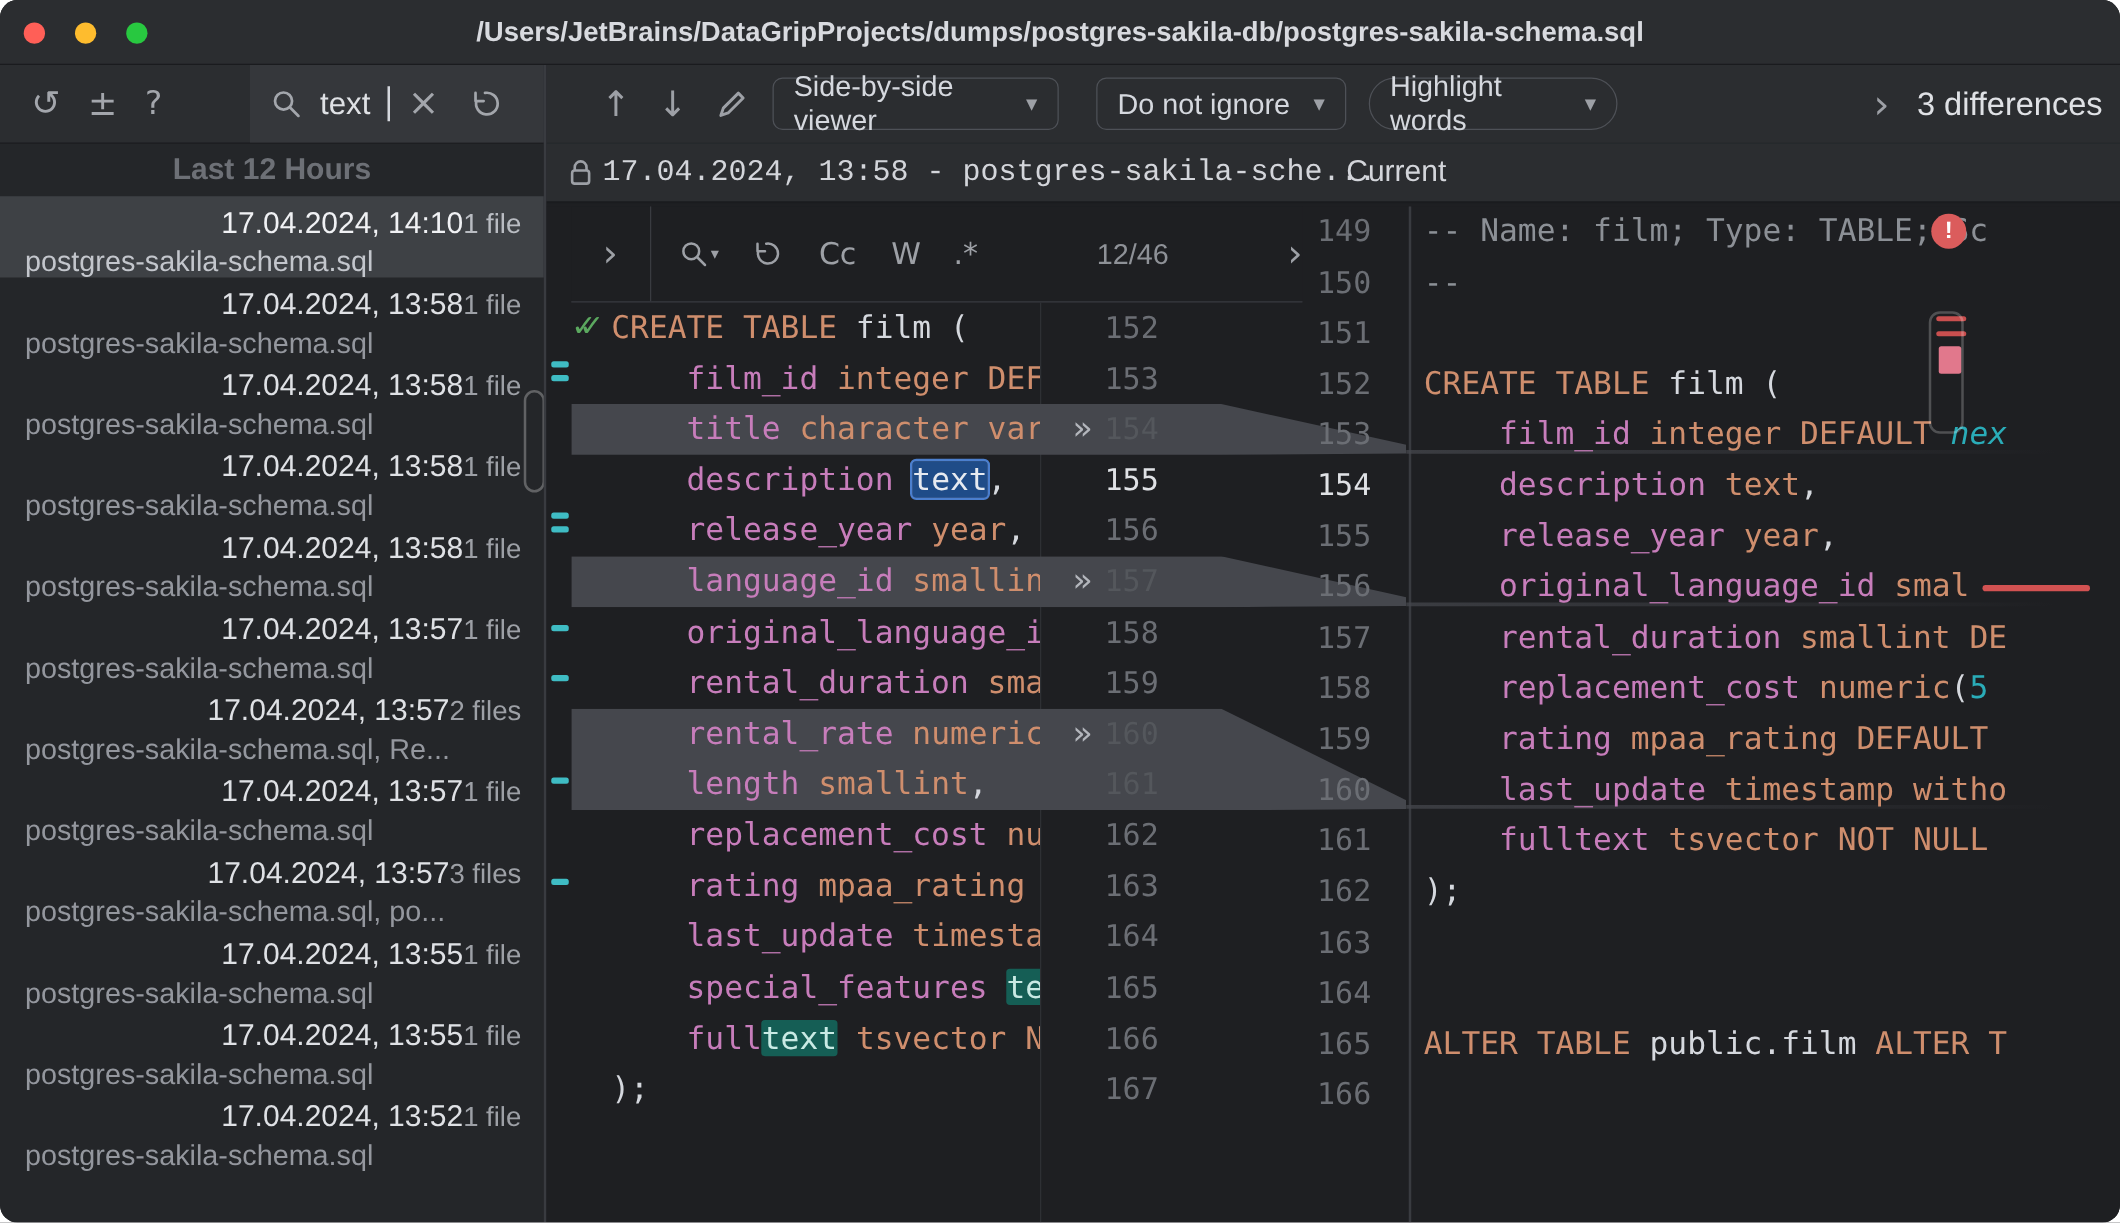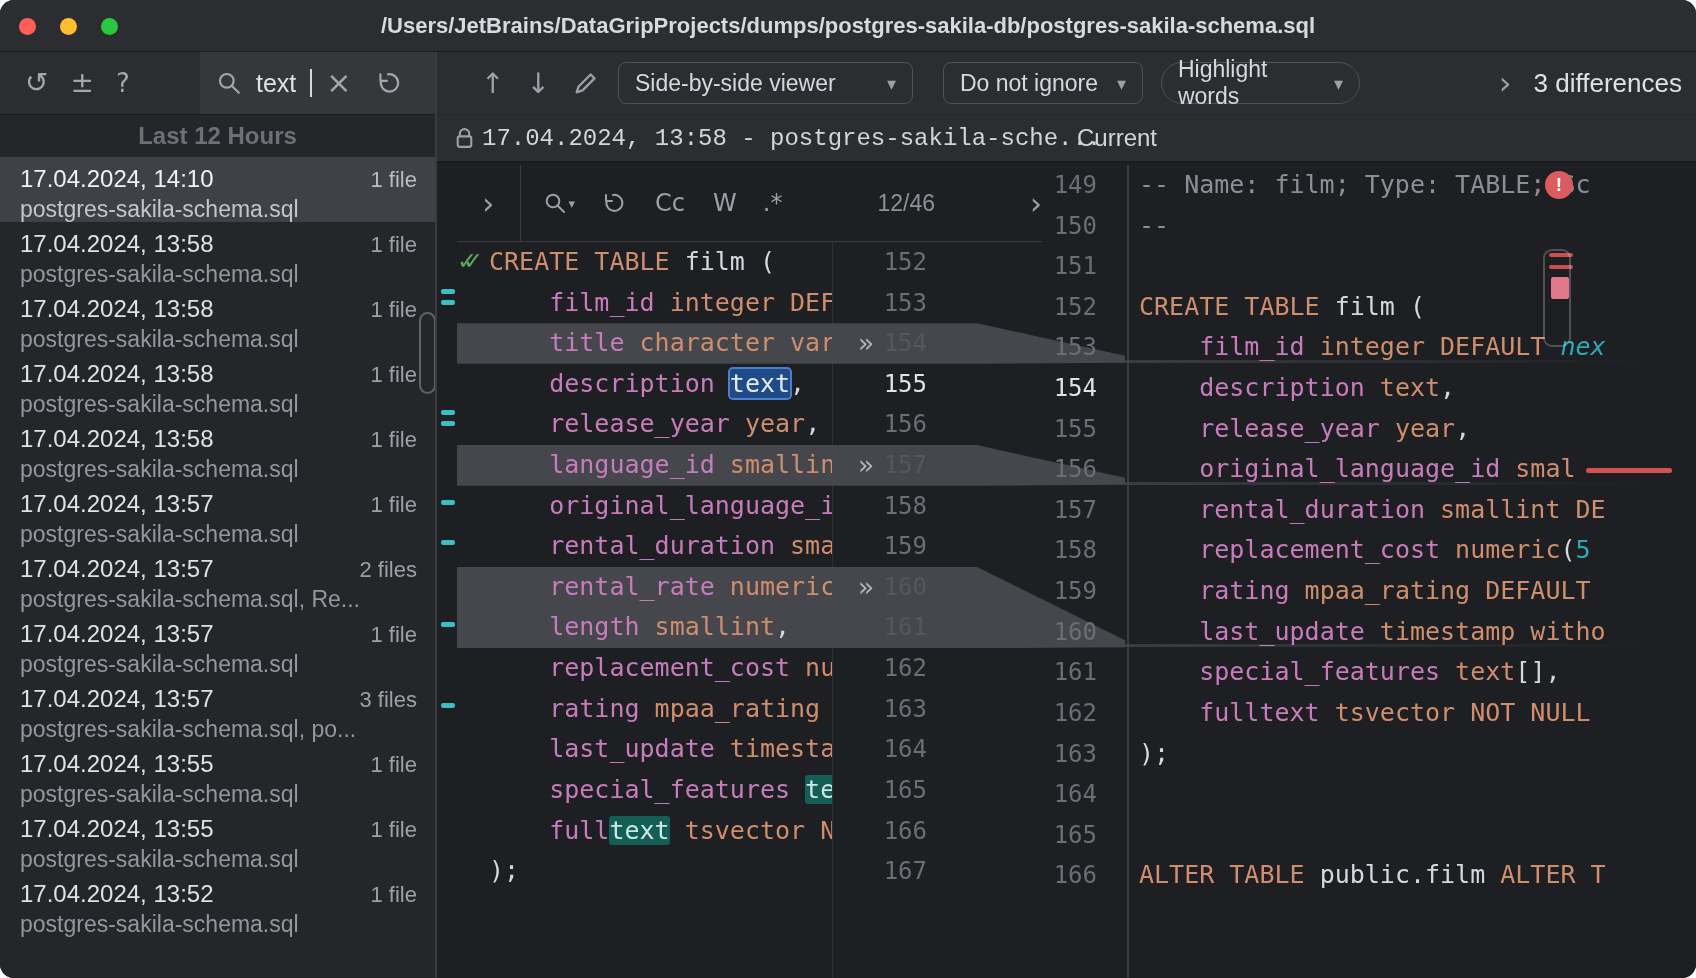--- a/index.html
+++ b/index.html
@@ -19,33 +19,33 @@
   .sidebar{position:absolute;left:0;top:0;width:435px;bottom:0;background:#242629;}
   .s-toolbar{position:relative;height:63px;background:#2b2d30;border-bottom:1px solid #1a1b1e;display:flex;align-items:center;padding-left:25px;gap:22px;}
   .icn{font-family:"DejaVu Sans",sans-serif;color:#a3a6ac;font-size:28px;line-height:1;user-select:none;}
   .searchpanel{position:absolute;left:200px;right:0;top:0;bottom:0;background:#35373b;display:flex;align-items:center;padding:0 16px;gap:14px;}
   .searchval{font-size:25px;color:#dfe1e5;}
   .caret{width:2px;height:28px;background:#d5d8de;}
   .spacer{flex:1;}
   .sect-header{height:42px;display:flex;align-items:center;justify-content:center;font-size:24px;font-weight:bold;color:#6d7076;}
   .hitem{height:65px;padding:8px 18px 6px 20px;cursor:default;}
   .hitem.sel{background:#3e4145;}
-  .hrow1{display:flex;justify-content:space-between;align-items:baseline;}
+  .hrow1{display:flex;justify-content:flex-end;align-items:baseline;}
   .hdate{font-size:24px;color:#dfe1e5;}
   .hfiles{font-size:22px;color:#9da0a6;}
   .hnames{font-size:23px;color:#94979e;margin-top:3px;white-space:nowrap;overflow:hidden;}
   .hitem.sel .hdate{color:#f0f1f4;} .hitem.sel .hnames{color:#c3c6cc;} .hitem.sel .hfiles{color:#b9bcc2;}
   .sb-thumb{position:absolute;left:419px;top:260px;width:17px;height:82px;border:2px solid rgba(255,255,255,.28);border-radius:9px;z-index:4;}
   
   .diff{position:absolute;left:437px;right:0;top:0;bottom:0;}
   .d-toolbar{height:63px;background:#2b2d30;display:flex;align-items:center;padding:0 14px 0 44px;border-bottom:1px solid #26282b;}
   .tb-icn{font-family:"DejaVu Sans",sans-serif;color:#9da0a6;font-size:28px;margin-right:22px;user-select:none;}
   .dd{height:42px;border:1.5px solid #4e5157;border-radius:8px;display:flex;align-items:center;justify-content:space-between;padding:0 16px;font-size:23px;color:#d5d8de;background:#2b2d30;}
   .dd .chev{font-family:"DejaVu Sans",sans-serif;color:#9da0a6;font-size:18px;margin-left:14px;}
-  .dd1{width:295px;margin-left:18px;} .dd2{width:200px;margin-left:30px;} .dd3{width:199px;margin-left:18px;border-radius:21px;}
+  .dd1{width:229px;margin-left:18px;} .dd2{width:200px;margin-left:30px;} .dd3{width:199px;margin-left:18px;border-radius:21px;}
   .collapse-chev{margin-left:56px;font-family:"DejaVu Sans",sans-serif;color:#9da0a6;font-size:32px;}
   .diffcount{margin-left:22px;font-size:26px;color:#dfe1e5;white-space:nowrap;}
   .d-headers{position:relative;height:48px;background:#2b2d30;border-bottom:2px solid #1a1b1e;display:flex;align-items:center;}
   .lh-wrap{display:flex;align-items:center;gap:8px;padding-left:18px;font-size:24px;color:#d3d5da;font-family:Liberation Mono, monospace;}
   .rh{position:absolute;left:640px;font-size:24px;color:#d3d5da;}
   
   .d-body{position:absolute;top:113px;left:0;right:0;bottom:0;background:#1e1f22;overflow:hidden;}
   .vline-code{position:absolute;left:395px;top:77px;bottom:0;width:1px;background:#2e3034;z-index:0;}
   .divider-mid{position:absolute;left:690px;top:0;bottom:0;width:2px;background:#393b40;z-index:0;}
   .wedge{position:absolute;left:20px;width:668px;background:var(--change-gray,#45474d);z-index:1;}
@@ -346,21 +346,20 @@
             <div class="crow"></div>
             <div class="crow"><span class="sg-kw">CREATE TABLE</span><span class="sg-pl"> film (</span></div>
             <div class="crow"><span class="sg-pl">    </span><span class="sg-id">film_id</span><span class="sg-pl"> </span><span class="sg-kw">integer DEFAULT</span><span class="sg-pl"> </span><span class="sg-fn">nex</span></div>
             <div class="crow"><span class="sg-pl">    </span><span class="sg-id">description</span><span class="sg-pl"> </span><span class="sg-kw">text</span><span class="sg-pl">,</span></div>
             <div class="crow"><span class="sg-pl">    </span><span class="sg-id">release_year</span><span class="sg-pl"> </span><span class="sg-kw">year</span><span class="sg-pl">,</span></div>
             <div class="crow"><span class="sg-pl">    </span><span class="sg-id">original_language_id</span><span class="sg-pl"> </span><span class="sg-kw">smal</span><span class="err-line"></span></div>
             <div class="crow"><span class="sg-pl">    </span><span class="sg-id">rental_duration</span><span class="sg-pl"> </span><span class="sg-kw">smallint DE</span></div>
             <div class="crow"><span class="sg-pl">    </span><span class="sg-id">replacement_cost</span><span class="sg-pl"> </span><span class="sg-kw">numeric</span><span class="sg-pl">(</span><span class="sg-nm">5</span></div>
             <div class="crow"><span class="sg-pl">    </span><span class="sg-id">rating</span><span class="sg-pl"> </span><span class="sg-kw">mpaa_rating DEFAULT</span></div>
             <div class="crow"><span class="sg-pl">    </span><span class="sg-id">last_update</span><span class="sg-pl"> </span><span class="sg-kw">timestamp witho</span></div>
-            <div class="crow"><span class="sg-pl">    </span><span class="sg-id">special_features</span><span class="sg-pl"> </span><span class="sg-kw">text</span><span class="sg-pl">[],</span></div>
             <div class="crow"><span class="sg-pl">    </span><span class="sg-id">fulltext</span><span class="sg-pl"> </span><span class="sg-kw">tsvector NOT NULL</span></div>
             <div class="crow"><span class="sg-pl">);</span></div>
             <div class="crow"></div>
             <div class="crow"></div>
             <div class="crow"><span class="sg-kw">ALTER TABLE</span><span class="sg-pl"> public.film </span><span class="sg-kw">ALTER T</span></div>
           </div>
 
         <div class="insp">!</div>
         <div class="stripe-a"></div>
         <div class="stripe-b"></div>

